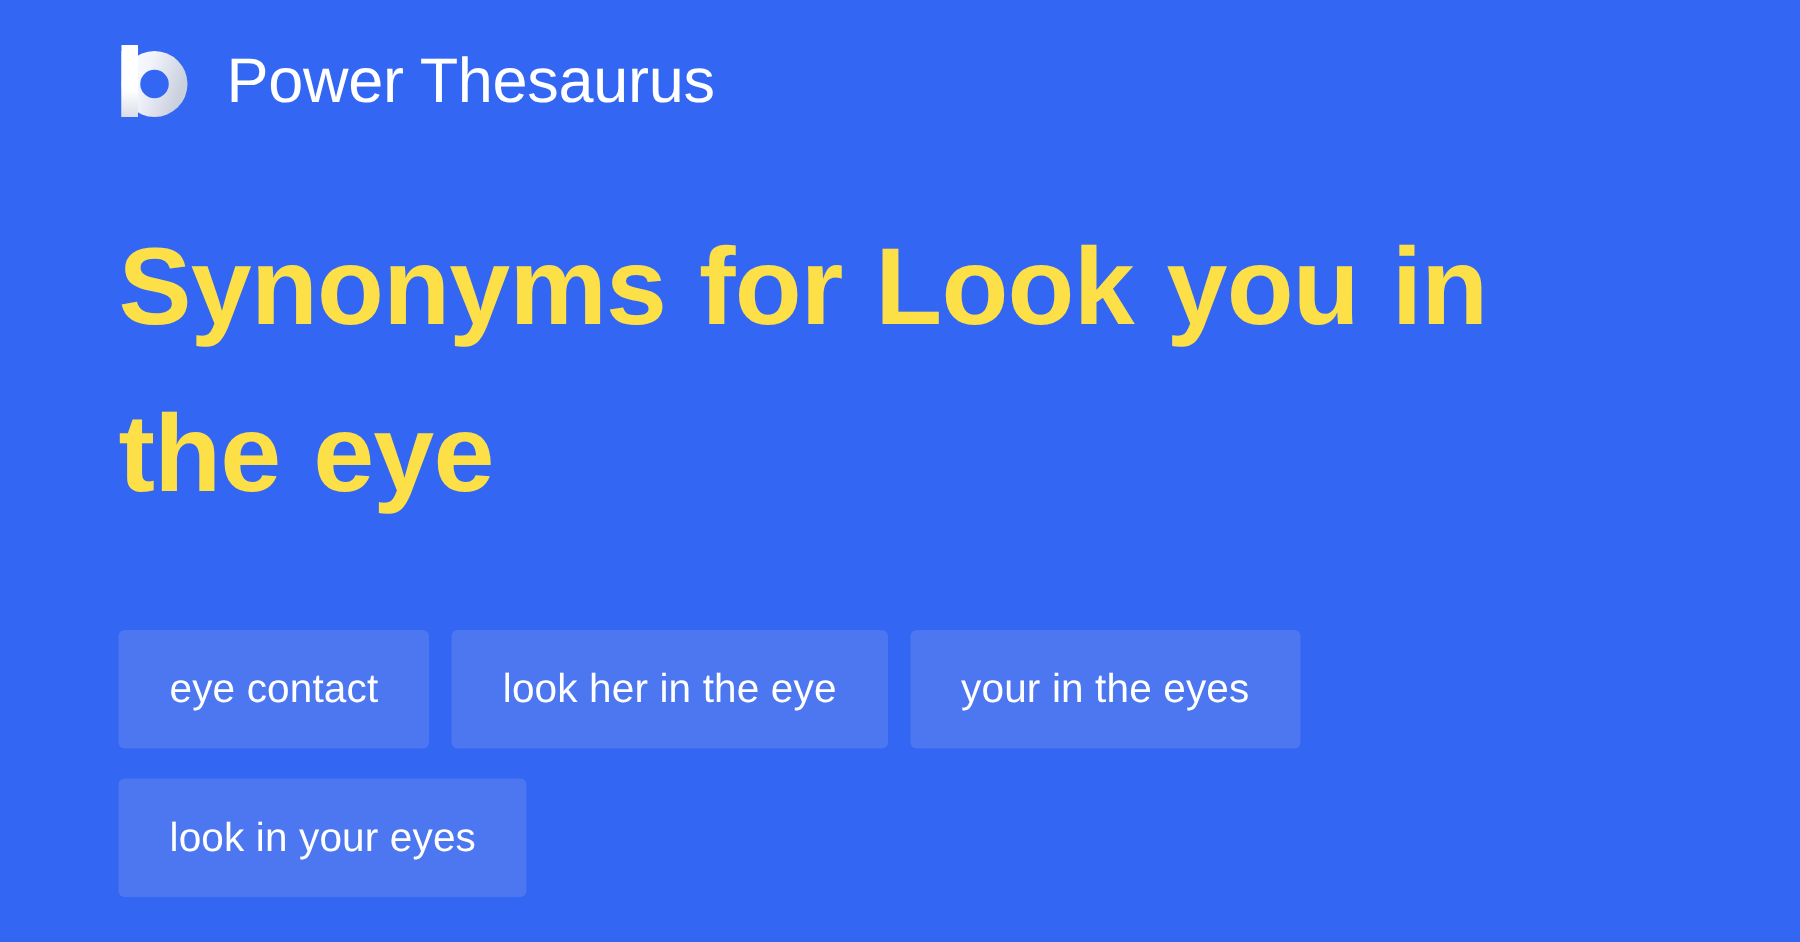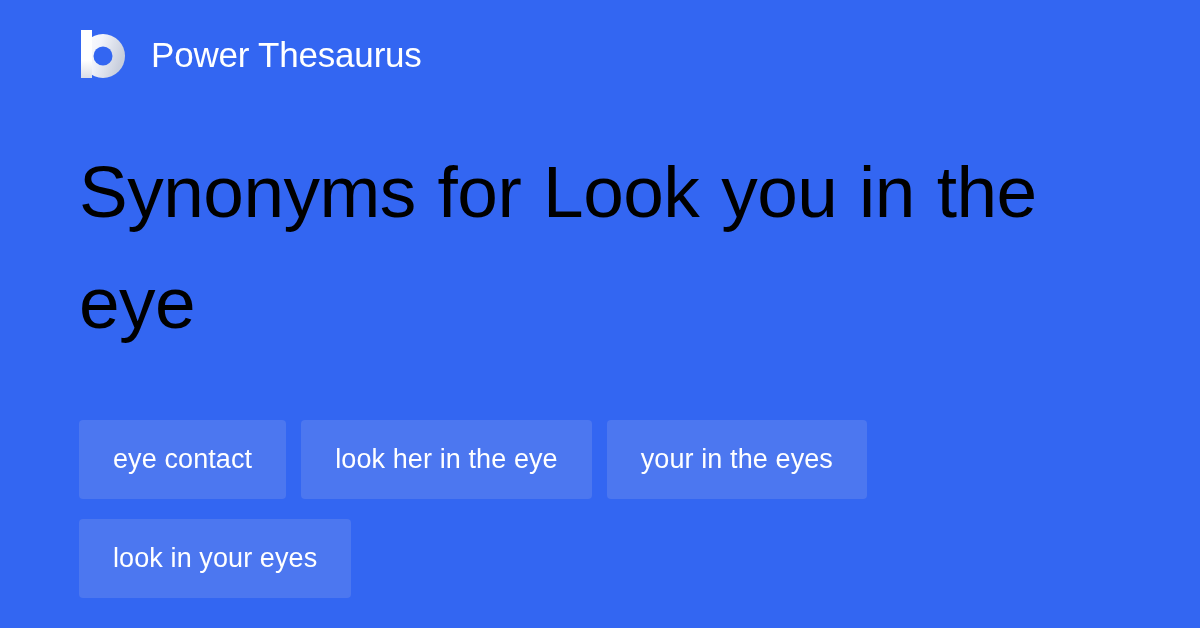--- a/index.html
+++ b/index.html
@@ -35,37 +35,37 @@
     height: 52px;
   }
   .brand-mark {
     width: 50px;
     height: 52px;
     flex: 0 0 auto;
     display: block;
   }
   .brand-name {
     color: #ffffff;
-    font-size: 35px;
+    font-size: 42px;
     font-weight: 400;
     letter-spacing: -0.2px;
     line-height: 1;
     white-space: nowrap;
   }
 
   
   .headline {
     position: absolute;
     left: 79px;
     top: 136px;
     width: 1040px;
     margin: 0;
-    color: #000000;
+    color: #fde047;
     font-size: 73px;
-    font-weight: 400;
+    font-weight: 700;
     line-height: 111px;
     letter-spacing: -0.5px;
     word-spacing: 2px;
   }
 
   
   .chips {
     position: absolute;
     left: 79px;
     top: 420px;

